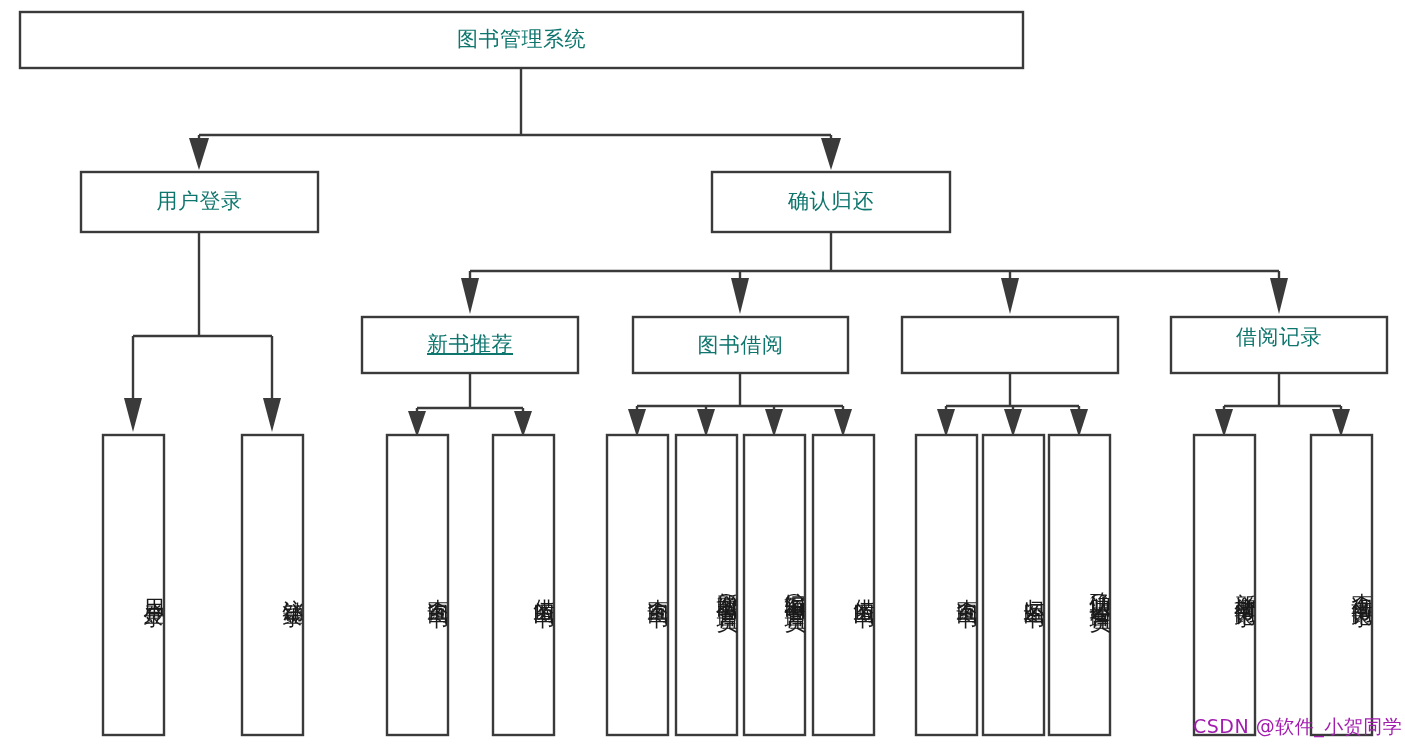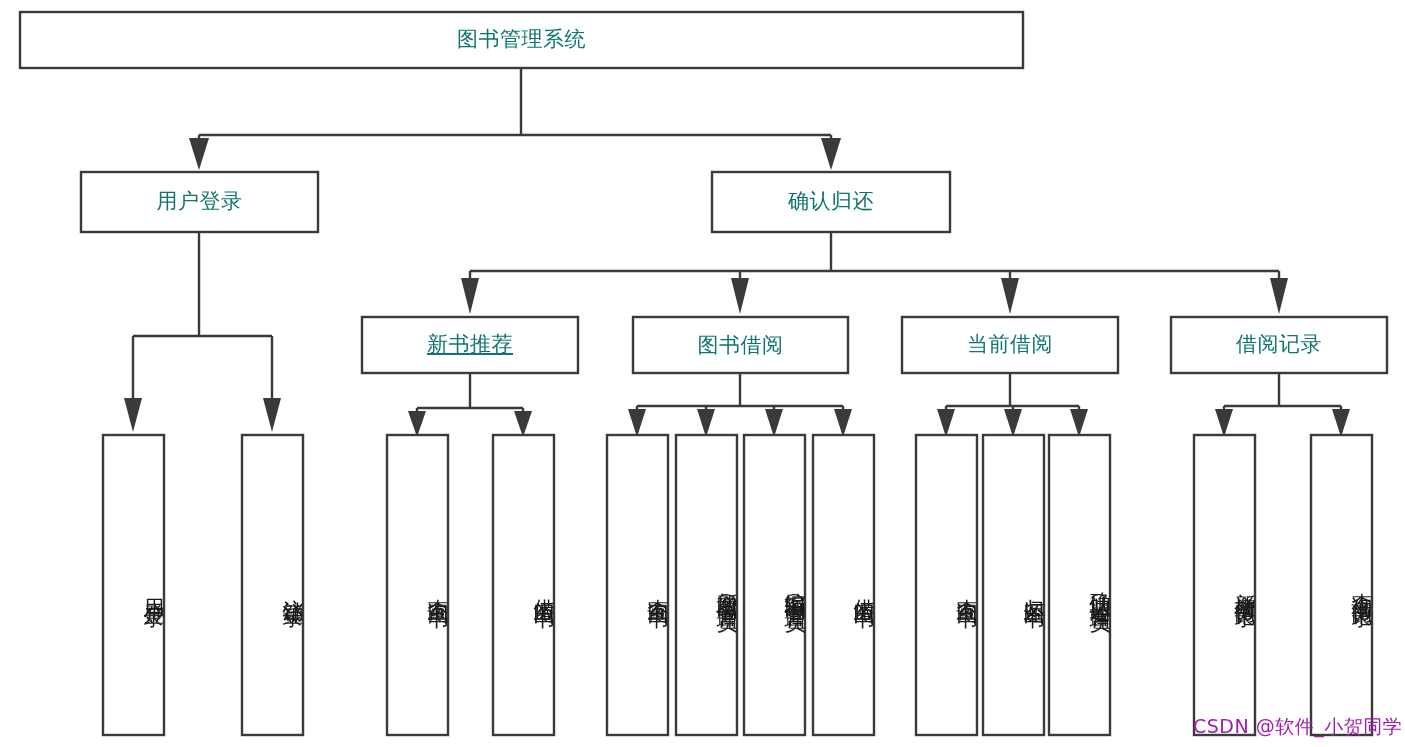--- a/index.html
+++ b/index.html
@@ -174,22 +174,21 @@
     <rect class="node-box" x="1311" y="435" width="61" height="300"></rect>
   </svg>
 
   <div class="label-h" style="left:20px; top:12px; width:1003px; height:56px;">图书管理系统</div>
 
   <div class="label-h" style="left:81px; top:172px; width:237px; height:60px;">用户登录</div>
   <div class="label-h" style="left:712px; top:172px; width:238px; height:60px;">确认归还</div>
 
   <div class="label-h" style="left:362px; top:317px; width:216px; height:56px;text-decoration:underline;">新书推荐</div>
   <div class="label-h" style="left:633px; top:317px; width:215px; height:60px;font-family:Liberation Mono, monospace;">图书借阅</div>
-  <div class="label-h" style="left:902px; top:317px; width:216px; height:56px;">当前借阅</div>
-  <div class="label-h" style="left:1171px; top:317px; width:216px; height:56px;">借阅记录</div>
+  <div class="label-h" style="left:1171px; top:310px; width:216px; height:56px;">借阅记录</div>
 
   <div class="label-v" style="left:103px; top:513px; width:61px; height:150px;">用户登录</div>
   <div class="label-v" style="left:242px; top:513px; width:61px; height:150px;">注销登录</div>
 
   <div class="label-v" style="left:387px; top:513px; width:61px; height:150px;">查询图书</div>
   <div class="label-v" style="left:493px; top:513px; width:61px; height:150px;">借阅图书</div>
 
   <div class="label-v" style="left:607px; top:513px; width:61px; height:150px;">查询图书</div>
   <div class="label-v" style="left:676px; top:443px; width:61px; height:290px;">新增图书（管理员）</div>
   <div class="label-v" style="left:744px; top:443px; width:61px; height:290px;">编辑图书（管理员）</div>

